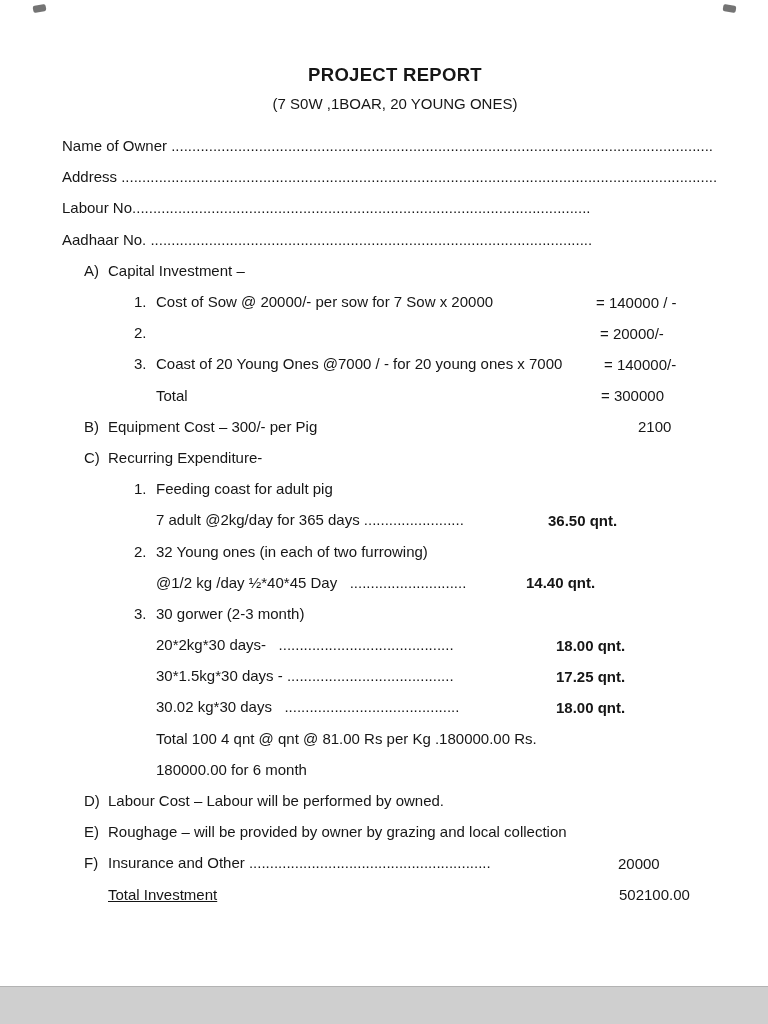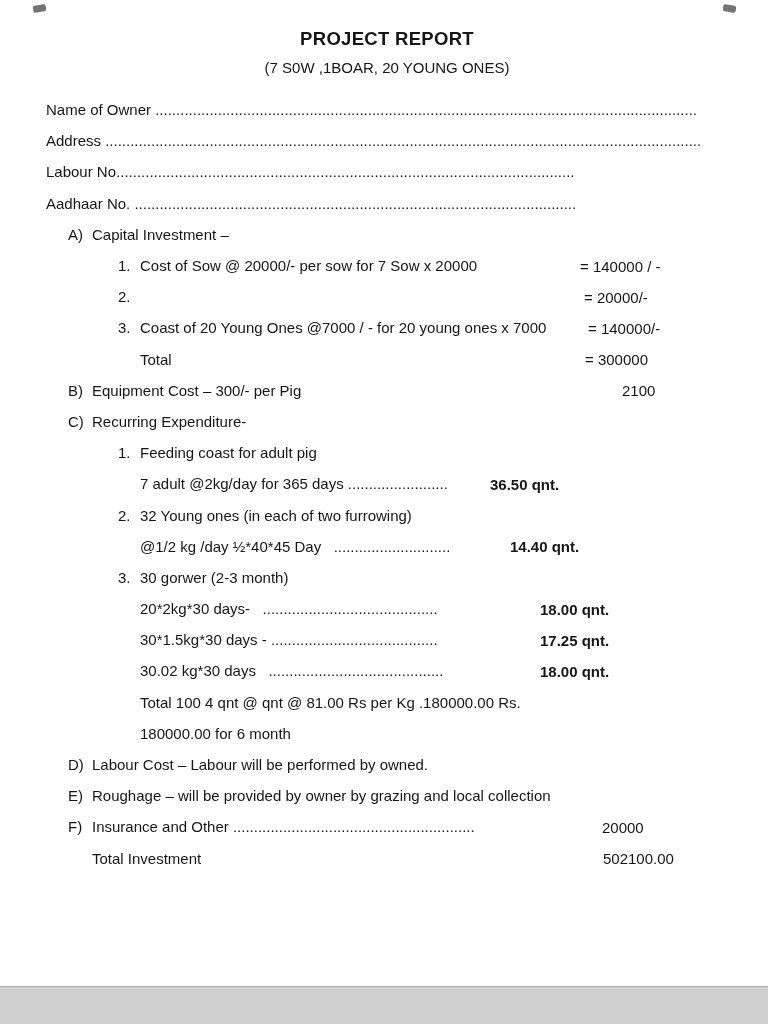--- a/index.html
+++ b/index.html
@@ -17,21 +17,21 @@
     position: absolute;
     top: 5px;
     width: 13px;
     height: 7px;
     background: #5c5c5c;
     border-radius: 2px;
     opacity: .85;
   }
   .corner-mark.left  { left: 33px;  transform: rotate(-10deg); }
   .corner-mark.right { left: 723px; transform: rotate(9deg); }
-  .doc { padding: 28px 40px 0 46px; }
+  .doc { padding: 64px 40px 0 46px; margin-left: 16px; }
   .title {
     font-size: 18.5px;
     font-weight: 700;
     text-align: center;
     letter-spacing: .3px;
   }
   .subtitle {
     font-size: 15px;
     text-align: center;
     margin-top: 9px;
@@ -42,21 +42,21 @@
     height: 31.2px;
     display: flex;
     align-items: center;
     font-size: 15px;
     white-space: pre;
     overflow: hidden;
   }
   .ind-letter { padding-left: 22px; }
   .ind-num    { padding-left: 72px; }
   .ind-cont   { padding-left: 94px; }
-  .ind-half   { padding-left: 46px; }
+  .ind-half   { padding-left: 46px; text-decoration: underline; }
   .marker-letter { display: inline-block; flex: 0 0 24px; width: 24px; }
   .marker-num    { display: inline-block; flex: 0 0 22px; width: 22px; }
   .val {
     position: absolute;
     top: 50%;
     transform: translateY(-50%);
     background: #ffffff;
   }
   .val.b { font-weight: 700; }
   .bottom-gap {
@@ -128,21 +128,21 @@
         <span class="marker-letter">C)</span>
         <span>Recurring Expenditure-</span>
       </div>
 
       <div class="row ind-num">
         <span class="marker-num">1.</span>
         <span>Feeding coast for adult pig</span>
       </div>
       <div class="row ind-cont">
         <span>7 adult @2kg/day for 365 days ........................</span>
-        <span class="val b" style="left:444px">36.50 qnt.</span>
+        <span class="val b" style="left:486px">36.50 qnt.</span>
       </div>
 
       <div class="row ind-num">
         <span class="marker-num">2.</span>
         <span>32 Young ones (in each of two furrowing)</span>
       </div>
       <div class="row ind-cont">
         <span>@1/2 kg /day ½*40*45 Day   ............................</span>
         <span class="val b" style="left:464px">14.40 qnt.</span>
       </div>

